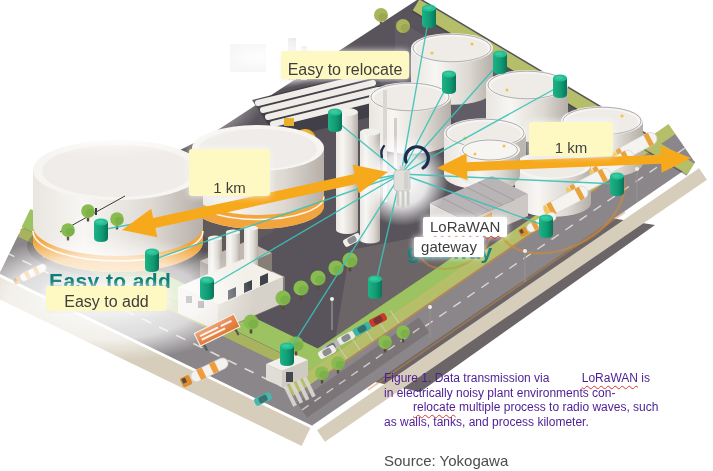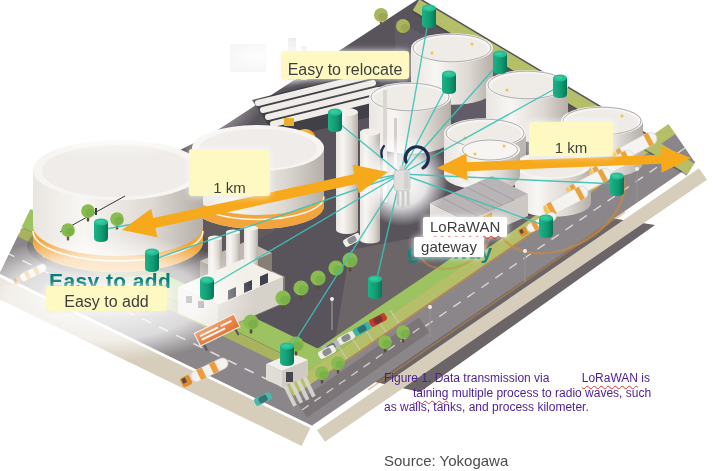--- a/index.html
+++ b/index.html
@@ -446,17 +446,18 @@
   <div class="overlay lbl-gateway">
     <div><span class="pill wavy">LoRaWAN</span></div>
     <div><span class="pill">gateway</span></div>
   </div>
   <div class="overlay whitebox lbl-add">
     <span>Easy to add</span>
   </div>
 
   <div id="caption">
       <div class="cap-line"><span>Figure 1. Data transmission via </span><span class="wavy">LoRaWAN</span><span> is</span></div>
-      <div class="cap-line"><span class="wavy">taining</span><span> multiple process to radio waves, such</span></div>
+      <div class="cap-line"><span>in electrically noisy plant environments con-</span></div>
+      <div class="cap-line"><span class="wavy">relocate</span><span> multiple process to radio waves, such</span></div>
       <div class="cap-line"><span>as walls, tanks, and process kilometer.</span></div>
     </div>
   <div id="source">Source: Yokogawa</div>
 </div>
 
 </body></html>

